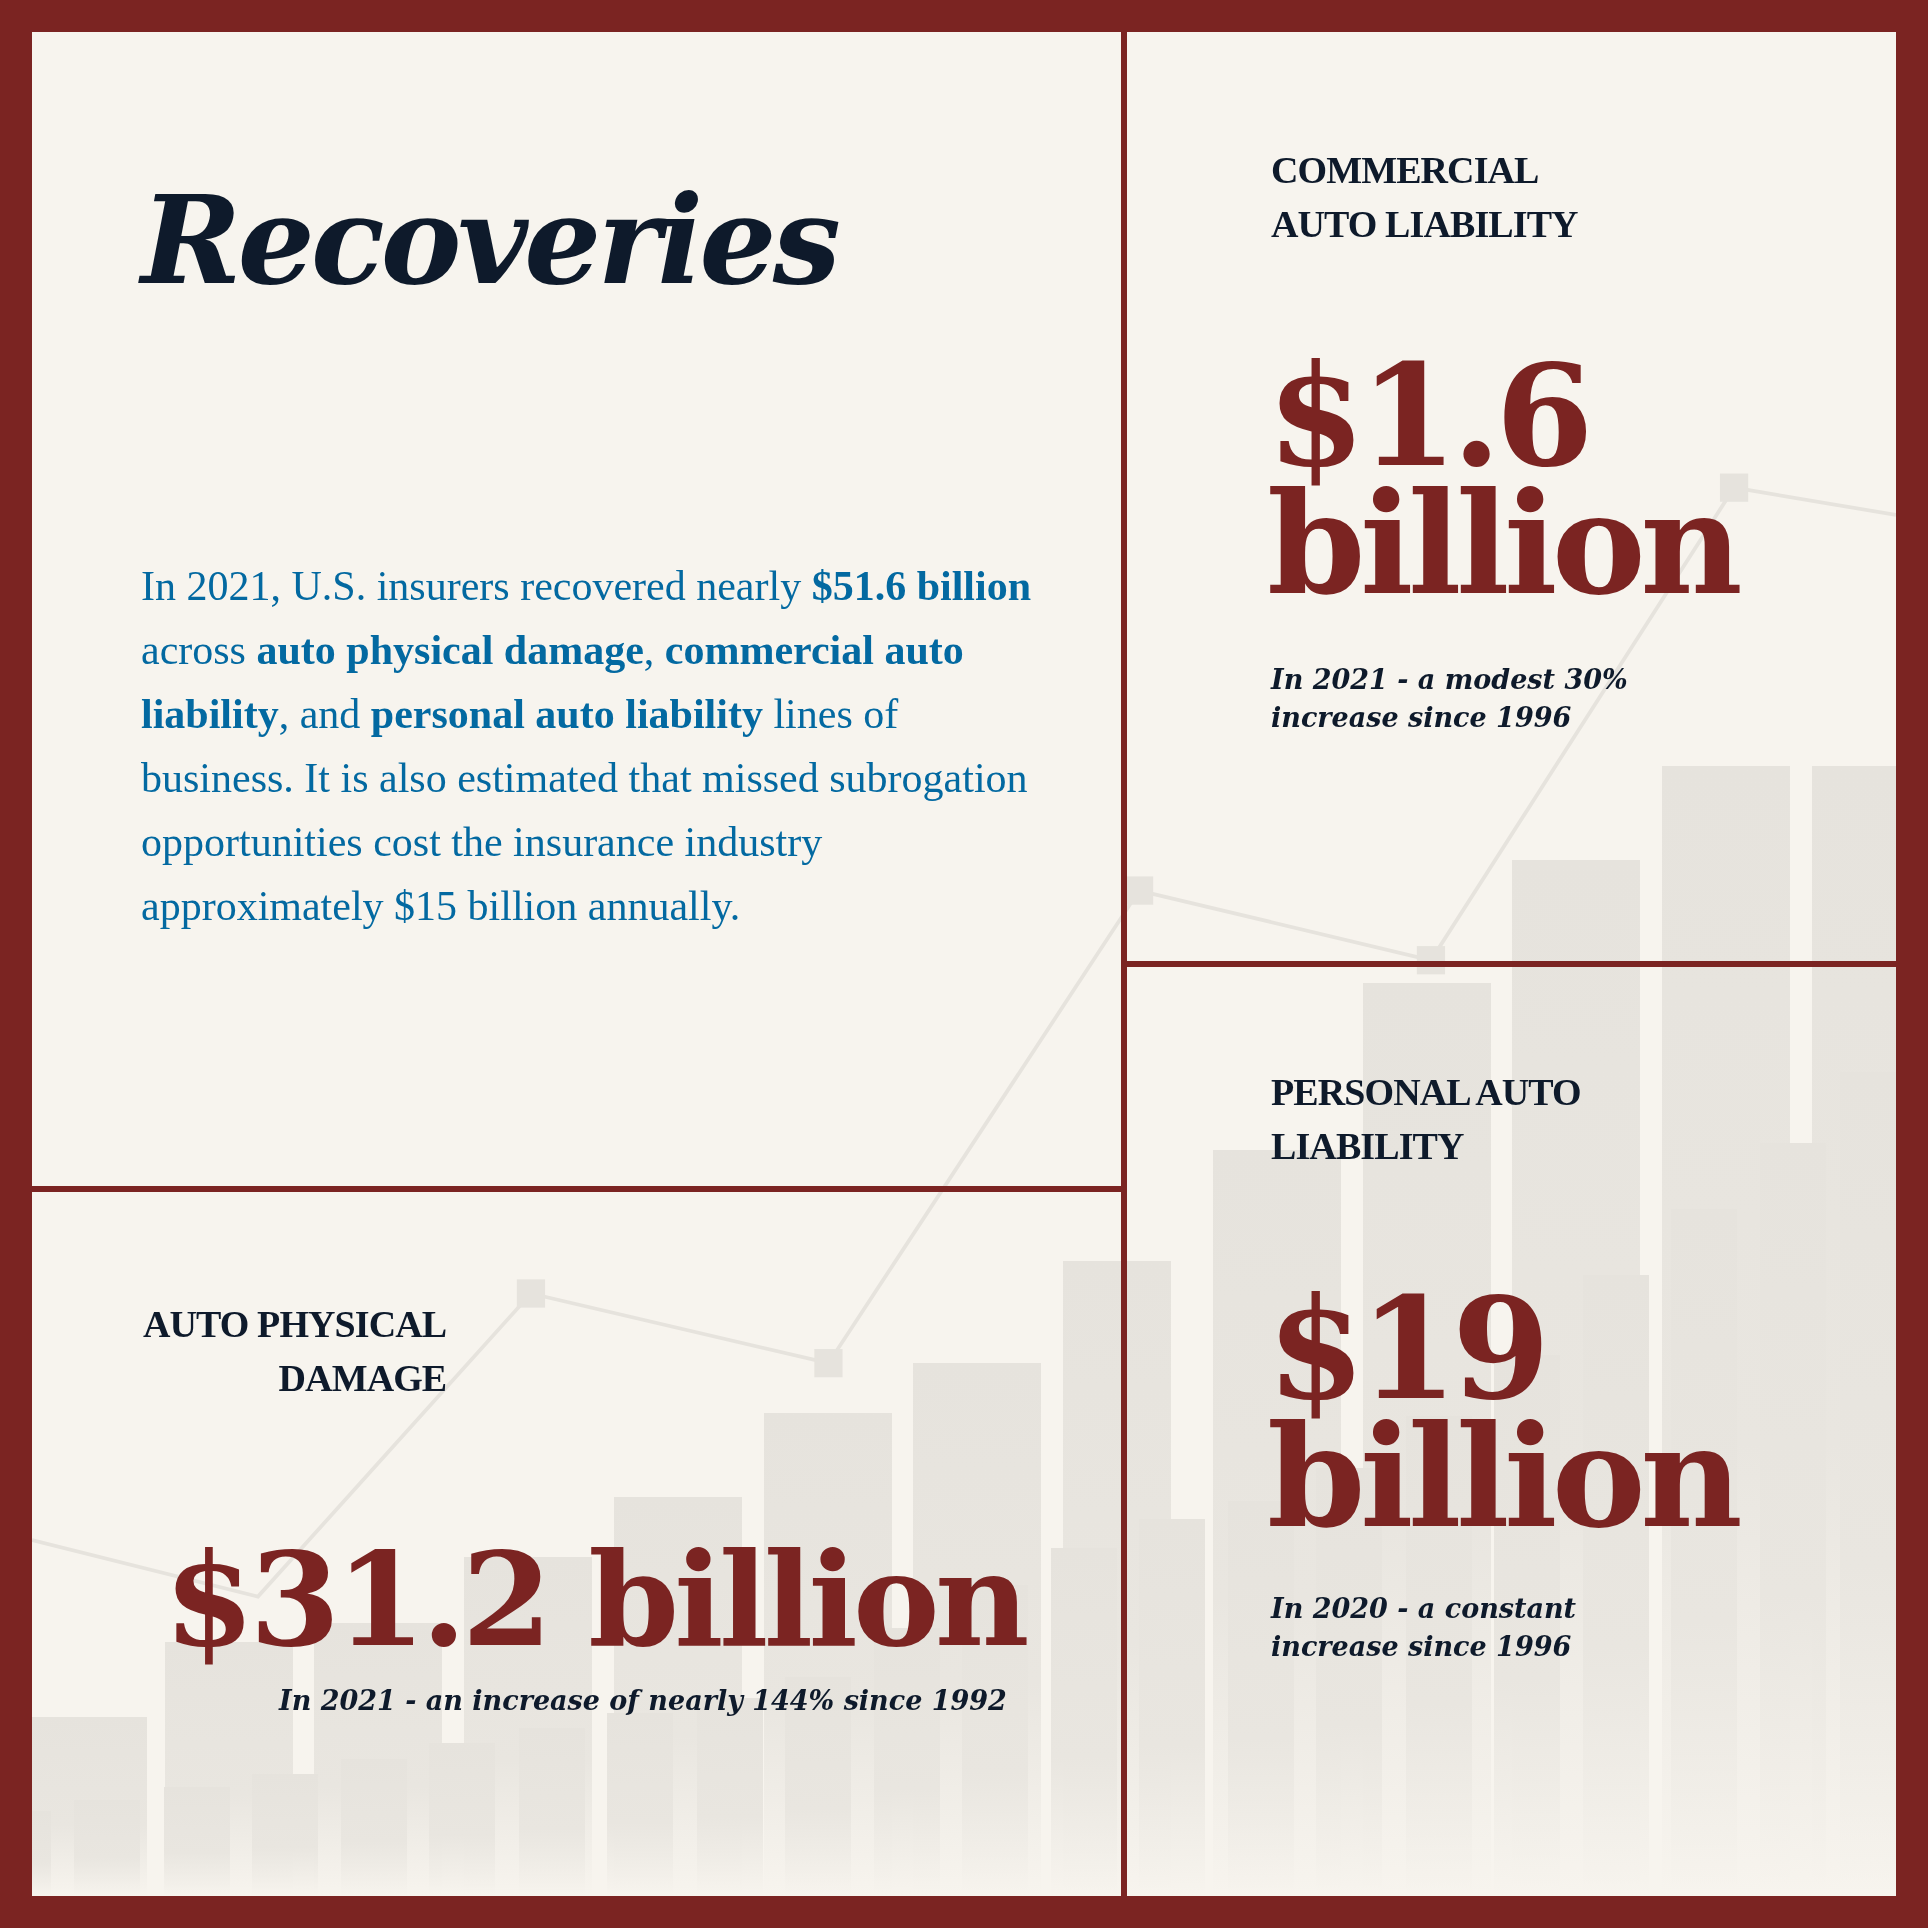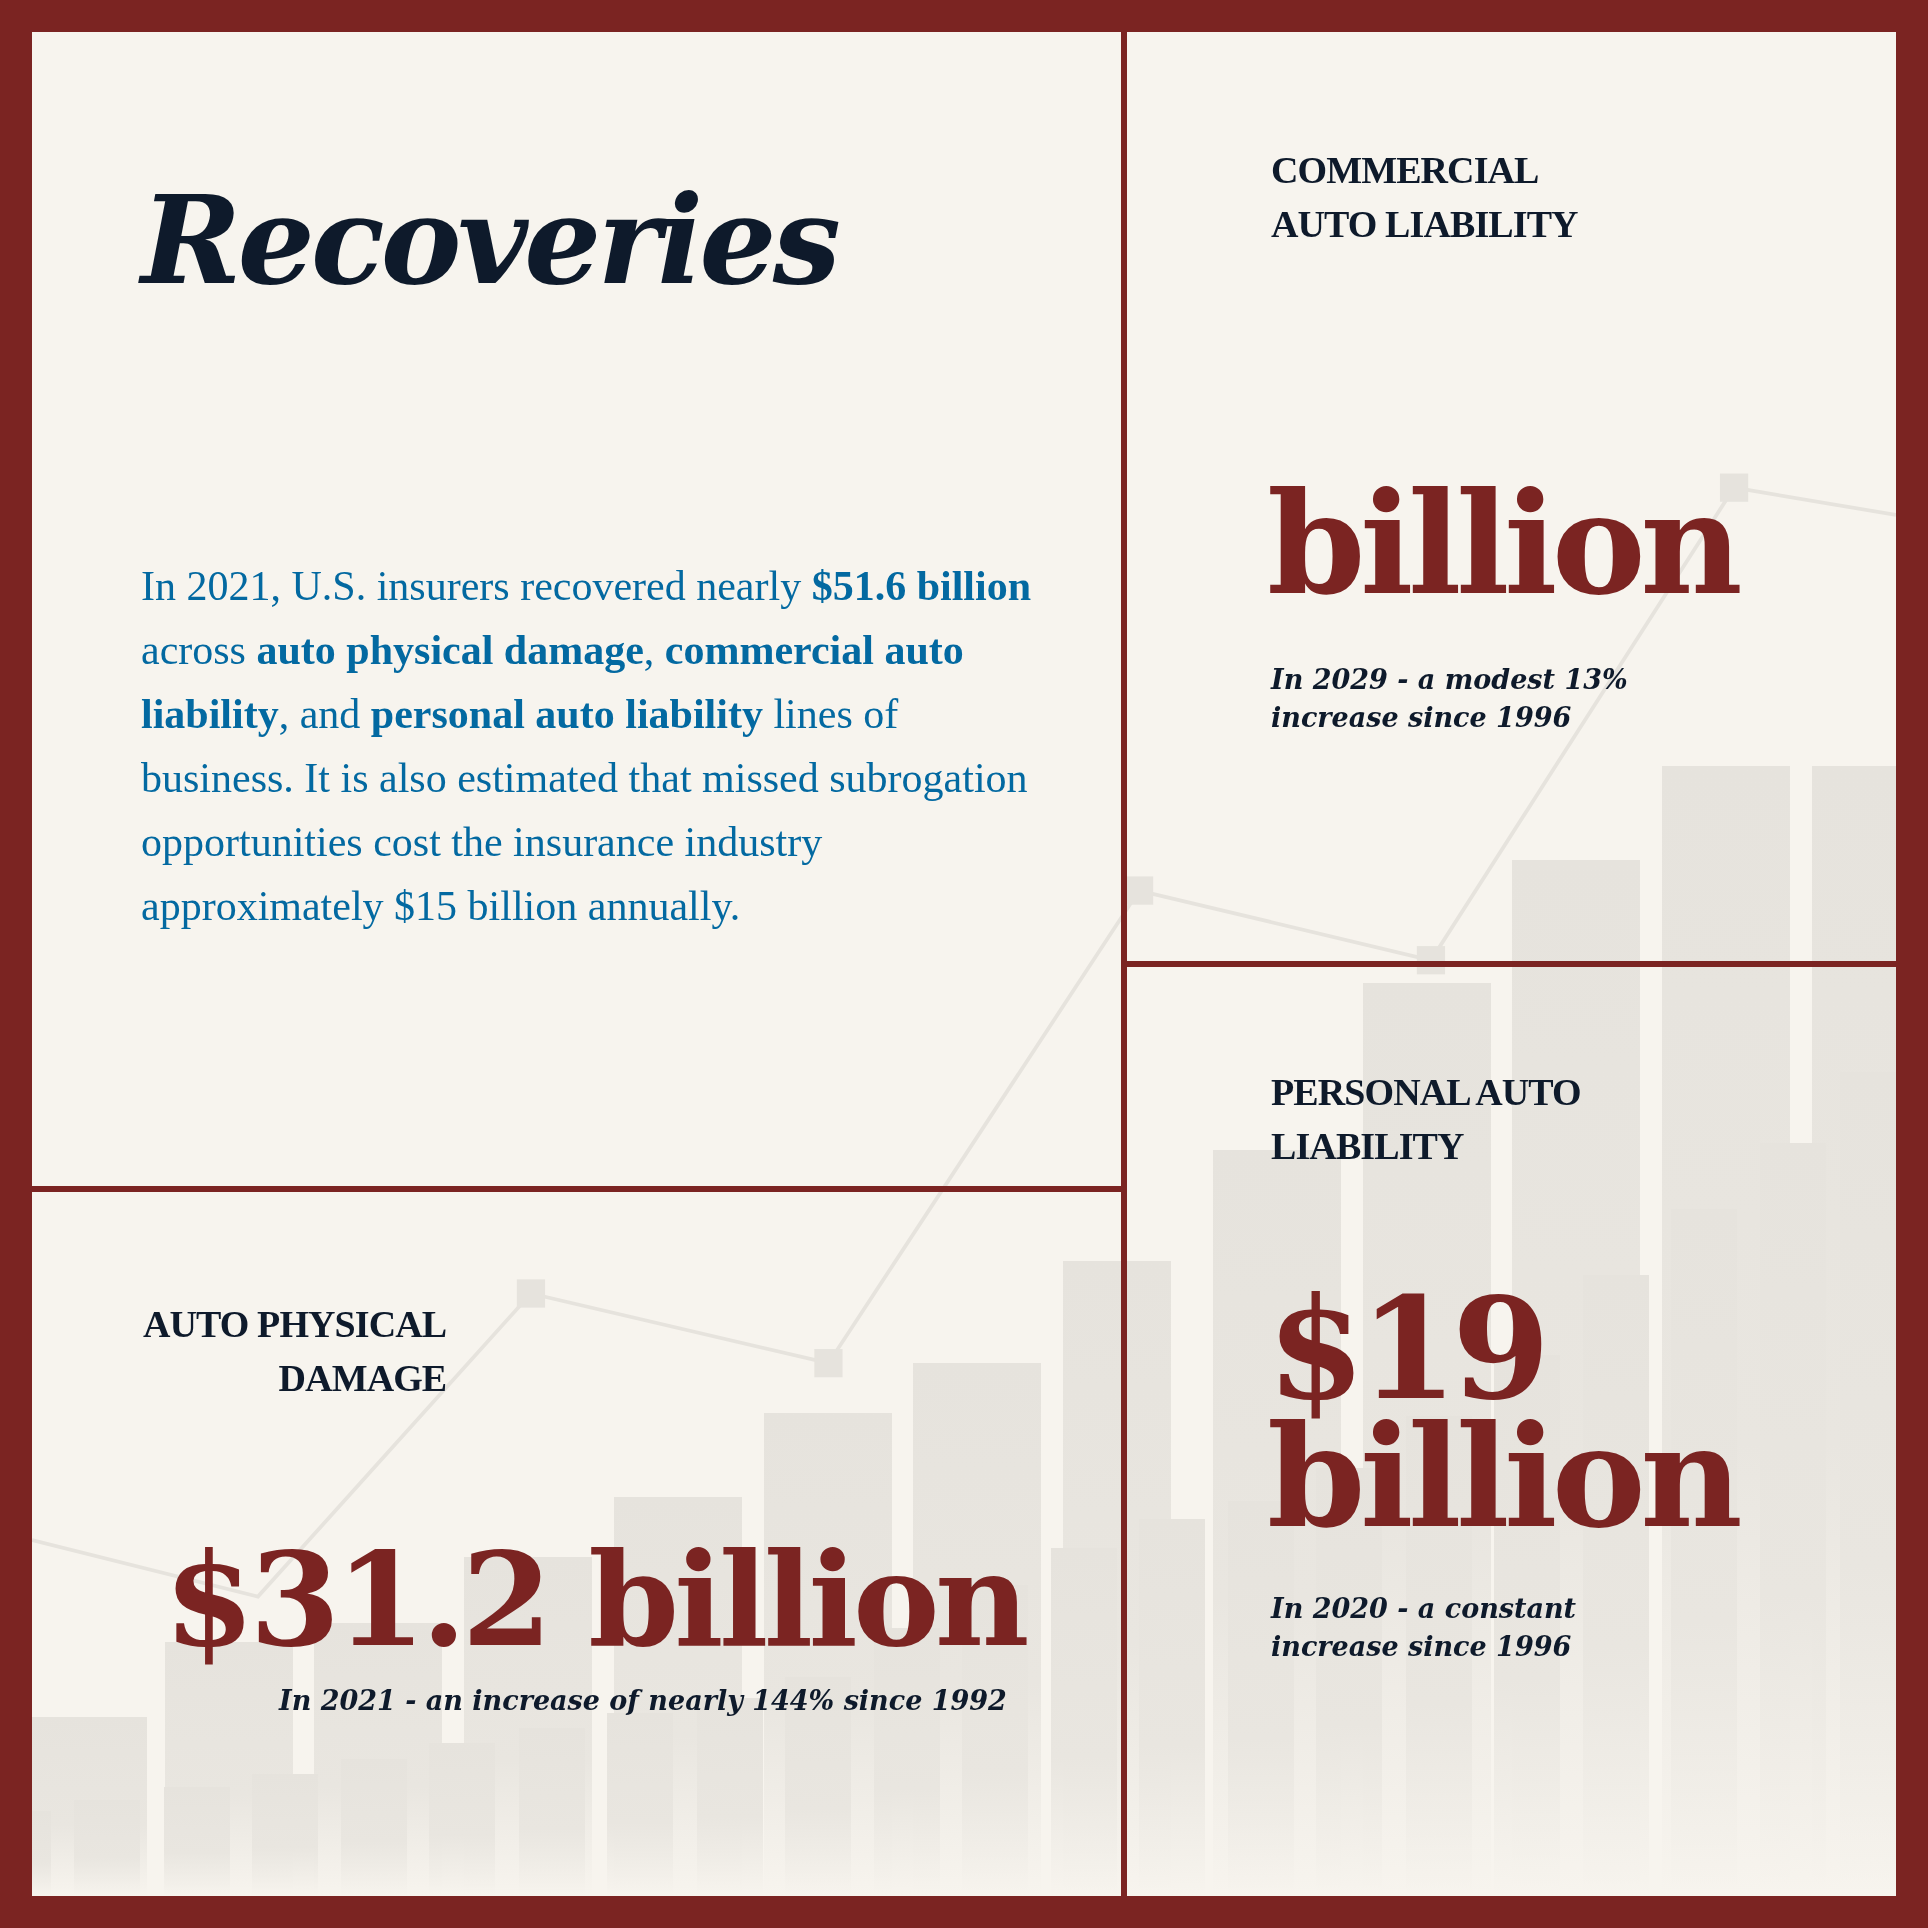--- a/index.html
+++ b/index.html
@@ -124,25 +124,25 @@
     </h1>
     <p class="body-text" id="intro-paragraph" style="left:109px;top:522px;"><span>In 2021, U.S. insurers recovered nearly </span><b>$51.6 billion</b><span> across </span><b>auto physical damage</b><span>, </span><b>commercial auto liability</b><span>, and </span><b>personal auto liability</b><span> lines of business. It is also estimated that missed subrogation opportunities cost the insurance industry approximately $15 billion annually.</span></p>
   </section>
 
   <section class="panel" style="left:1094px;top:0;width:770px;height:929px;">
     <p class="label" style="left:145px;top:111px;">
       <span>COMMERCIAL</span><br>
       <span>AUTO LIABILITY</span>
     </p>
     <p class="big" style="left:141px;top:320px;font-size:141px;line-height:128px;">
-      <br>
+      <span>$1.6</span><br>
       <span>billion</span>
     </p>
     <p class="note" style="left:145px;top:629px;">
-      <span>In 2029 - a modest 13%</span><br>
+      <span>In 2021 - a modest 30%</span><br>
       <span>increase since 1996</span>
     </p>
   </section>
 
   <section class="panel" style="left:1094px;top:935px;width:770px;height:929px;">
     <p class="label" style="left:145px;top:98px;">
       <span>PERSONAL AUTO</span><br>
       <span>LIABILITY</span>
     </p>
     <p class="big" style="left:141px;top:318px;font-size:141px;line-height:128px;">

